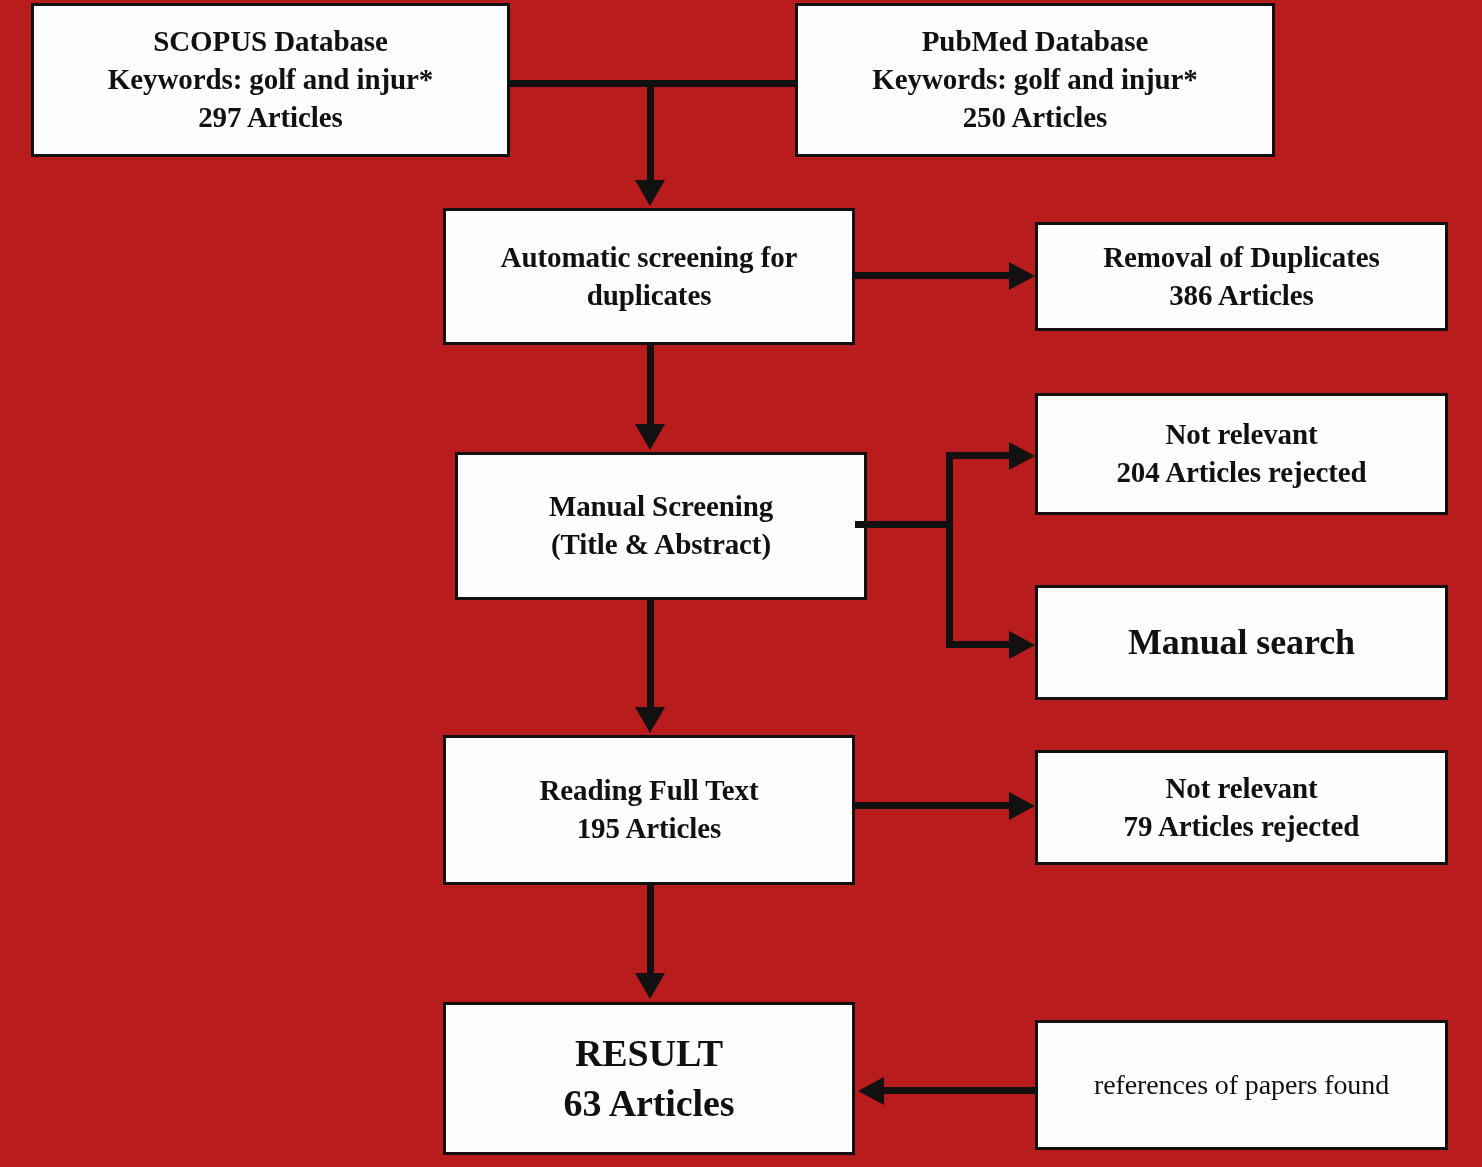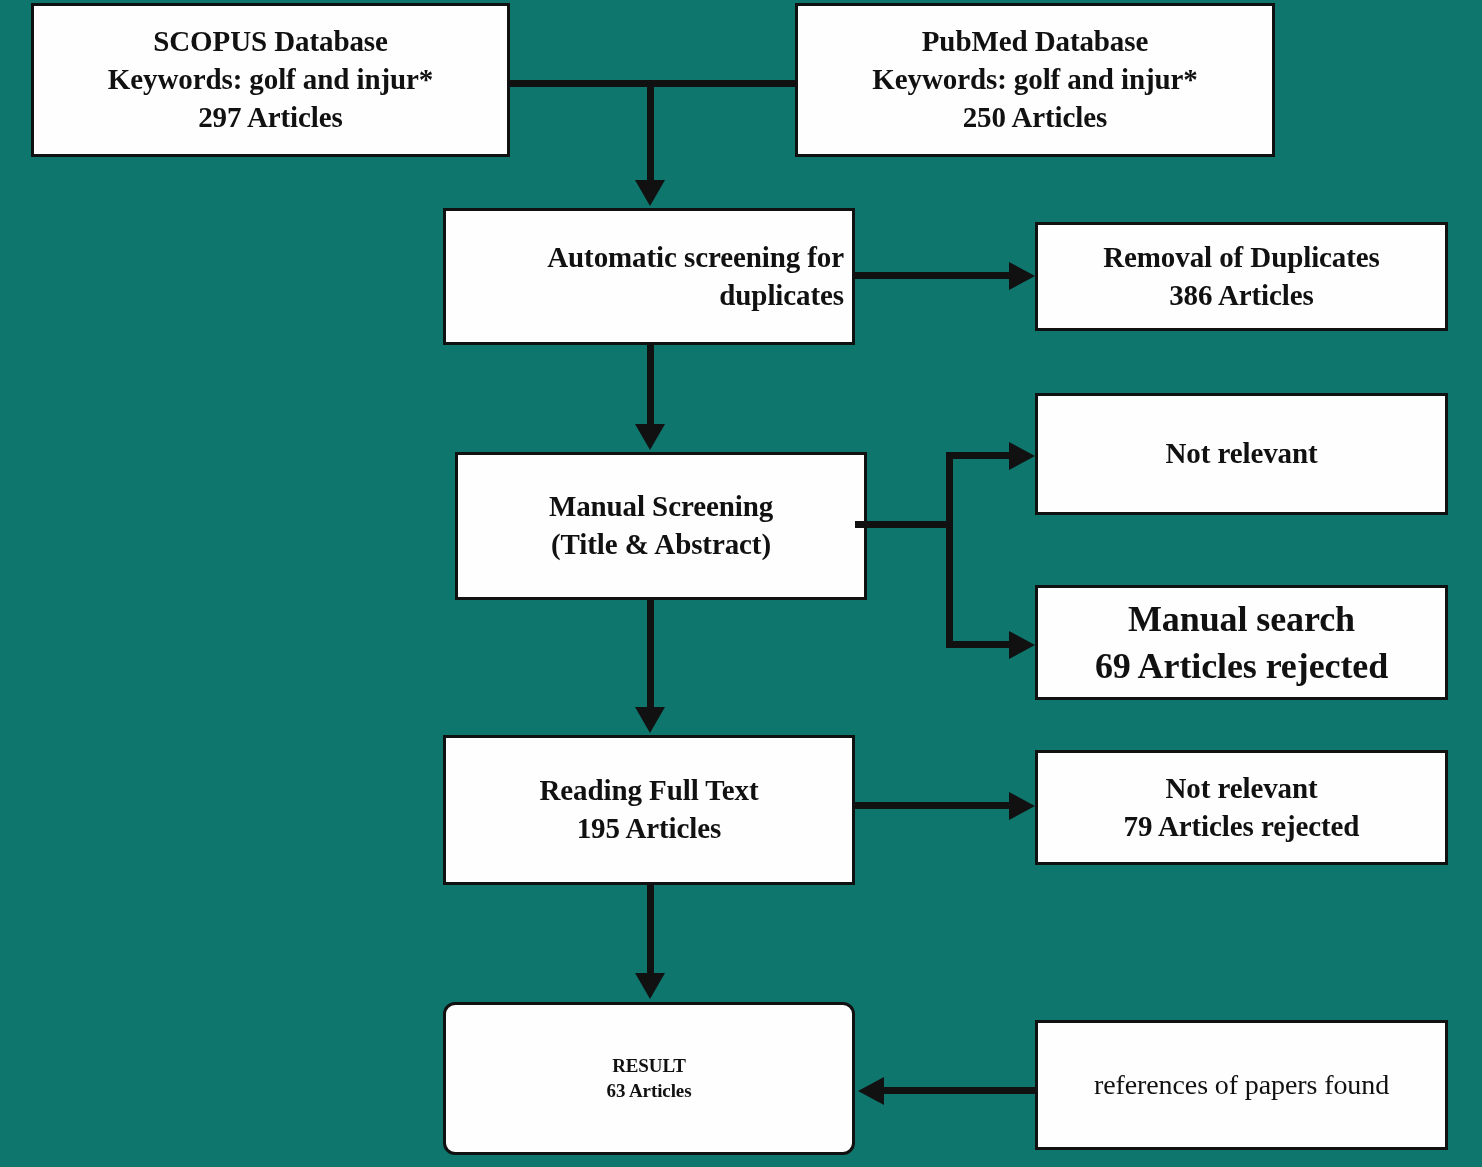--- a/index.html
+++ b/index.html
@@ -4,21 +4,21 @@
 <style>
   html, body {
     margin: 0;
     padding: 0;
     background: #ffffff;
   }
   #canvas {
     position: relative;
     width: 1482px;
     height: 1167px;
-    background: #0f766e;
+    background: #b91c1c;
     overflow: hidden;
     font-family: "Liberation Serif", "DejaVu Serif", serif;
   }
   .box {
     position: absolute;
     box-sizing: border-box;
     border: 3px solid #111111;
     background: #fefefe;
     display: flex;
     align-items: center;
@@ -95,21 +95,21 @@
       <span class="ln">Keywords: golf and injur*</span>
       <span class="ln">250 Articles</span>
     </span>
   </div>
 
   <div class="hline" style="left:507px; top:80px; width:291px;"></div>
 
   <div class="vline" style="left:647px; top:80px; height:102px;"></div>
   <div class="arrow down" style="left:635px; top:180px;"></div>
 
-  <div class="box" style="left:443px; top:208px; width:412px; height:137px; font-size:29px;text-align:right;">
+  <div class="box" style="left:443px; top:208px; width:412px; height:137px; font-size:29px;">
     <span class="lines">
       <span class="ln">Automatic screening for</span>
       <span class="ln">duplicates</span>
     </span>
   </div>
 
   <div class="hline" style="left:855px; top:272px; width:160px;"></div>
   <div class="arrow right" style="left:1009px; top:262px;"></div>
 
   <div class="box" style="left:1035px; top:222px; width:413px; height:109px; font-size:29px;">
@@ -134,27 +134,27 @@
 
   <div class="hline" style="left:946px; top:452px; width:69px;"></div>
   <div class="arrow right" style="left:1009px; top:442px;"></div>
 
   <div class="hline" style="left:946px; top:641px; width:69px;"></div>
   <div class="arrow right" style="left:1009px; top:631px;"></div>
 
   <div class="box" style="left:1035px; top:393px; width:413px; height:122px; font-size:29px;">
     <span class="lines">
       <span class="ln">Not relevant</span>
+      <span class="ln">204 Articles rejected</span>
     </span>
   </div>
 
   <div class="box" style="left:1035px; top:585px; width:413px; height:115px; font-size:36px;">
     <span class="lines">
       <span class="ln">Manual search</span>
-      <span class="ln">69 Articles rejected</span>
     </span>
   </div>
 
   <div class="vline" style="left:647px; top:600px; height:111px;"></div>
   <div class="arrow down" style="left:635px; top:707px;"></div>
 
   <div class="box" style="left:443px; top:735px; width:412px; height:150px; font-size:29px;">
     <span class="lines">
       <span class="ln">Reading Full Text</span>
       <span class="ln">195 Articles</span>
@@ -167,21 +167,21 @@
   <div class="box" style="left:1035px; top:750px; width:413px; height:115px; font-size:29px;">
     <span class="lines">
       <span class="ln">Not relevant</span>
       <span class="ln">79 Articles rejected</span>
     </span>
   </div>
 
   <div class="vline" style="left:647px; top:885px; height:92px;"></div>
   <div class="arrow down" style="left:635px; top:973px;"></div>
 
-  <div class="box" style="left:443px; top:1002px; width:412px; height:153px; font-size:19px;border-radius:12px;">
+  <div class="box" style="left:443px; top:1002px; width:412px; height:153px; font-size:38px;">
     <span class="lines">
       <span class="ln">RESULT</span>
       <span class="ln">63 Articles</span>
     </span>
   </div>
 
   <div class="hline" style="left:884px; top:1087px; width:151px;"></div>
   <div class="arrow left" style="left:858px; top:1077px;"></div>
 
   <div class="box plain" style="left:1035px; top:1020px; width:413px; height:130px; font-size:28px;">

